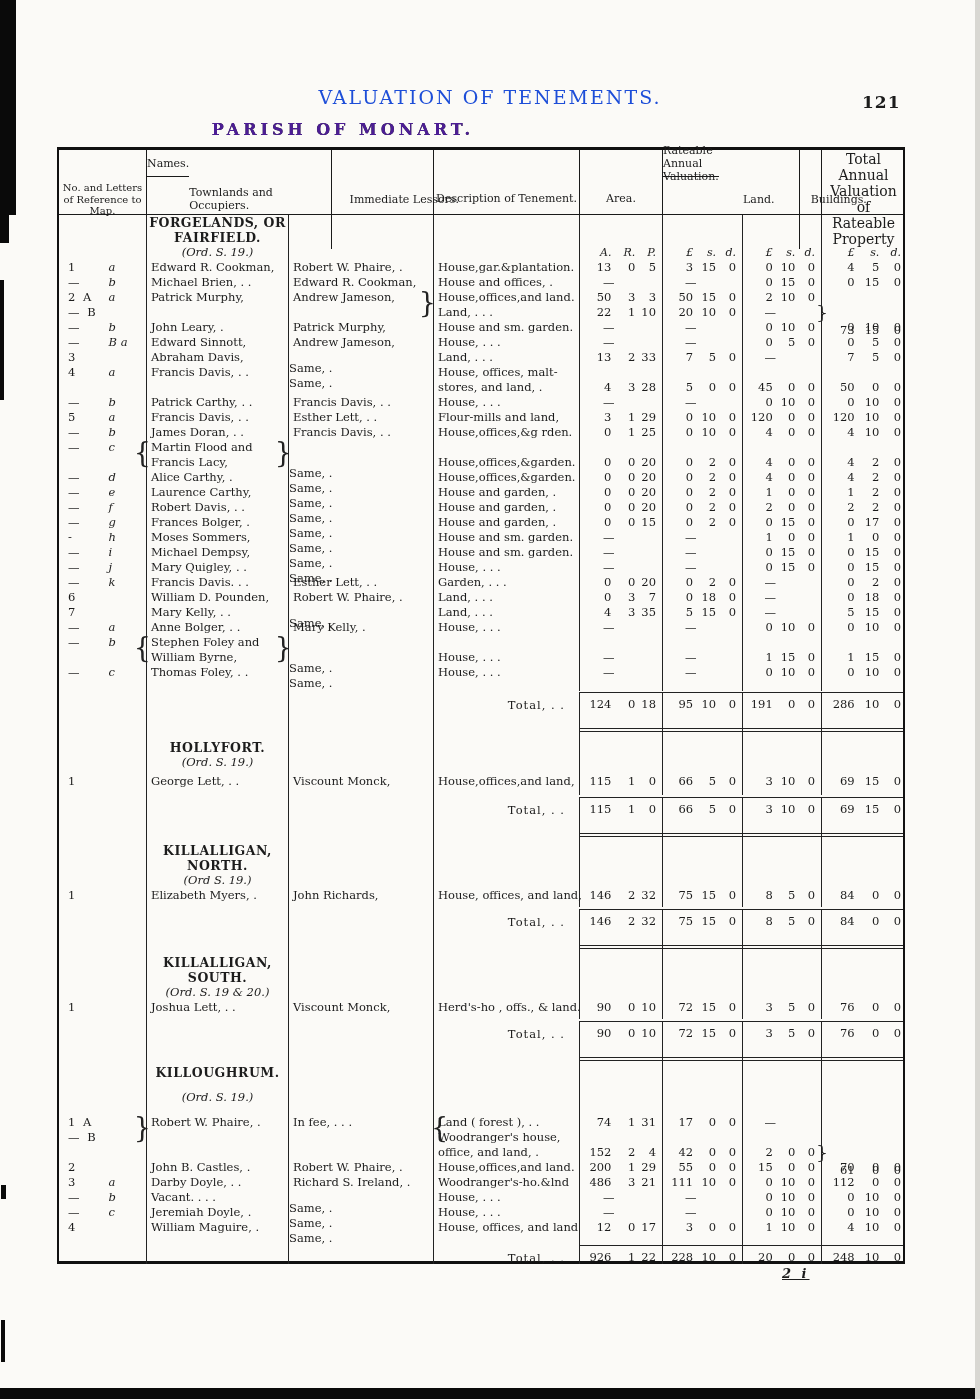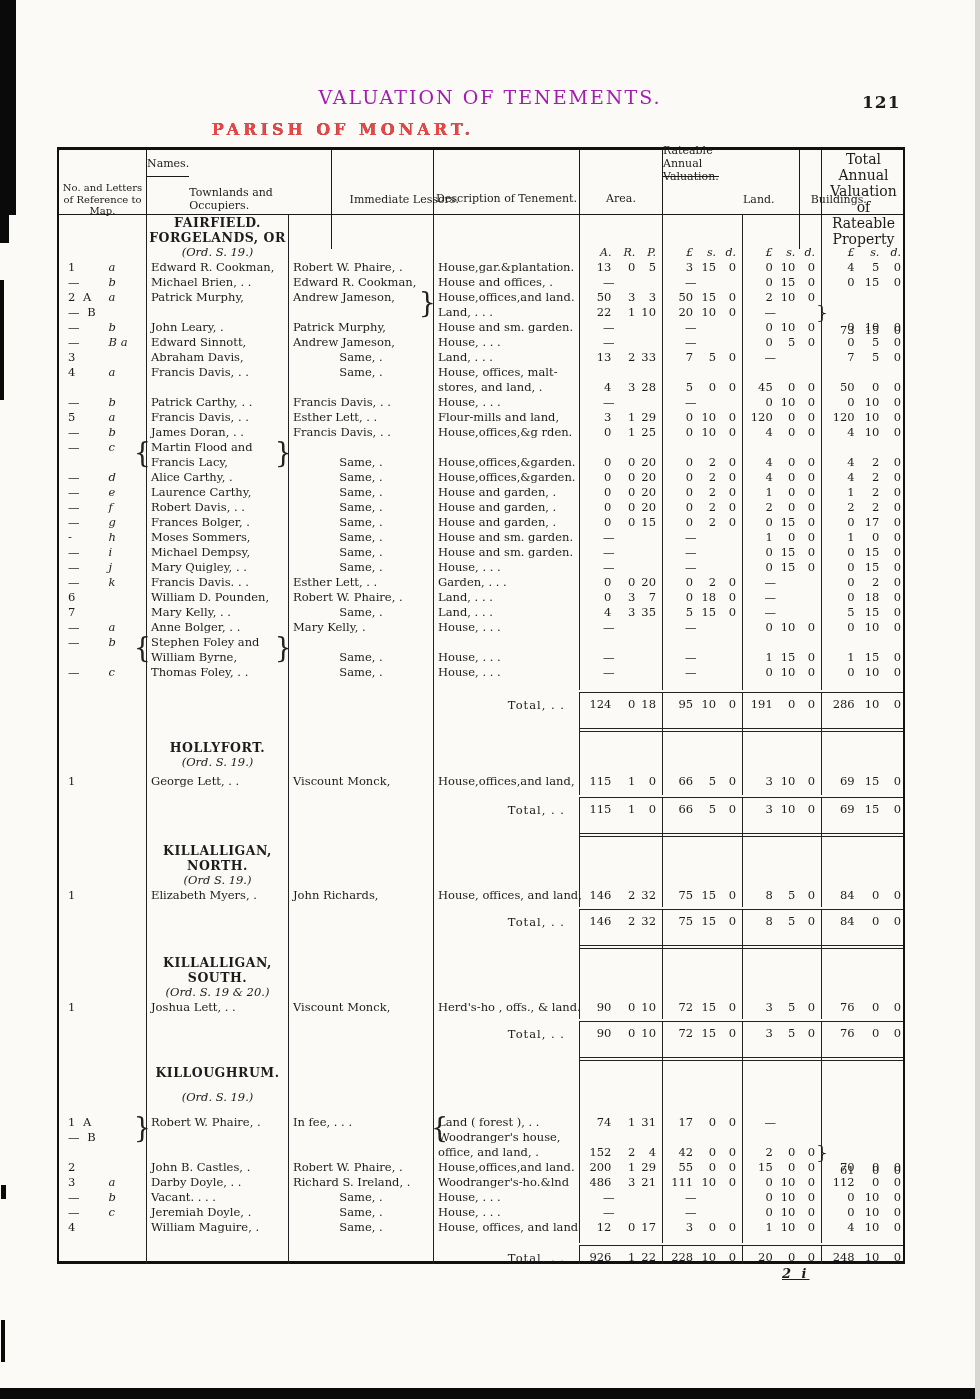--- a/index.html
+++ b/index.html
@@ -3,24 +3,24 @@
 <meta charset="utf-8">
 <style>
   html,body{margin:0;padding:0;}
   .page{position:relative;width:980px;height:1399px;background:#fbfaf7;overflow:hidden;
         font-family:"DejaVu Serif","Liberation Serif",serif;color:#1c1c1c;}
   
   .art{position:absolute;background:#0a0a0a;}
   .edge-strip{position:absolute;right:0;top:0;width:5px;height:100%;background:#d8d7d2;}
   
   .doc-title{position:absolute;top:86px;left:0;width:100%;text-align:center;
-             font-size:19px;letter-spacing:2px;color:#a21caf;}
+             font-size:19px;letter-spacing:2px;color:#1d4ed8;}
   .page-num{position:absolute;top:92px;left:862px;font-size:17px;font-weight:bold;letter-spacing:1px;}
   .doc-subtitle{position:absolute;top:120px;left:0;width:70%;text-align:center;
-                font-size:16px;font-weight:bold;letter-spacing:4px;color:#ef4444;
+                font-size:16px;font-weight:bold;letter-spacing:4px;color:#4c1d95;
                 text-shadow:0 0 .6px #1a1a1a;}
   
   .vtable{position:absolute;left:57px;top:147px;width:848px;height:1117px;
           border:2.5px solid #111;border-top-width:3.5px;border-bottom-width:3.5px;
           box-sizing:border-box;background:#fbfaf7;}
   
   .thead{display:grid;grid-template-columns:87px 287px 146px 83px 159px 84px;
          height:64px;border-bottom:1.5px solid #1a1a1a;font-size:11px;}
   .hc{border-left:1.3px solid #1a1a1a;display:flex;align-items:center;justify-content:center;
       text-align:center;line-height:1.15;padding:1px 2px;box-sizing:border-box;}
@@ -40,21 +40,21 @@
   .tbody{height:1049px;overflow:hidden;font-size:11.5px;}
   .ln-row{display:grid;grid-template-columns:87px 142px 145px 146px 83px 80px 79px 86px;
           height:15px;line-height:15px;}
   .c{border-left:1.3px solid #222;box-sizing:border-box;position:relative;
      white-space:nowrap;overflow:visible;}
   .c.c1{border-left:none;}
   .c.c3{ }
   .ref-no{display:inline-block;padding-left:9px;min-width:34px;letter-spacing:2px;}
   .ref-lt{position:absolute;left:57%;font-style:italic;}
   .occ,.les,.dsc{padding-left:4px;}
-  .les.ctr{text-align:center;padding-left:0;}
+  .les.ctr{padding-left:0;margin-top:11px;}
   .trip{display:flex;width:100%;height:100%;}
   .trip span{display:inline-block;text-align:right;box-sizing:border-box;}
   .trip .n1{width:42%;padding-right:3px;}
   .trip .n2{width:29%;padding-right:3px;}
   .trip .n3{width:29%;padding-right:6px;}
   .dash{display:block;width:70%;text-align:center;}
   .sect{display:block;text-align:center;font-weight:bold;letter-spacing:.5px;font-size:12.5px;}
   .ord{display:block;text-align:center;font-style:italic;font-size:11.5px;}
   .unit{font-style:italic;font-size:11px;}
   .brace{position:absolute;font-size:27px;font-weight:400;top:-2px;line-height:30px;color:#222;z-index:3;}
@@ -106,33 +106,33 @@
           <div class="sub-c">Land.</div>
           <div class="sub-c">Buildings.</div>
         </div>
       </div>
       <div class="hc hc-total">Total Annual Valuation of Rateable Property</div>
     </div>
     <div class="tbody">
         <div class="ln-row">
           <div class="c c1"></div>
           <div class="c c2">
+            <span class="sect">FORGELANDS, OR</span>
+          </div>
+          <div class="c c3"></div>
+          <div class="c c4"></div>
+          <div class="c c5"></div>
+          <div class="c c6"></div>
+          <div class="c c7"></div>
+          <div class="c c8"></div>
+        </div>
+        <div class="ln-row">
+          <div class="c c1"></div>
+          <div class="c c2">
             <span class="sect">FAIRFIELD.</span>
-          </div>
-          <div class="c c3"></div>
-          <div class="c c4"></div>
-          <div class="c c5"></div>
-          <div class="c c6"></div>
-          <div class="c c7"></div>
-          <div class="c c8"></div>
-        </div>
-        <div class="ln-row">
-          <div class="c c1"></div>
-          <div class="c c2">
-            <span class="sect">FORGELANDS, OR</span>
           </div>
           <div class="c c3"></div>
           <div class="c c4"></div>
           <div class="c c5"></div>
           <div class="c c6"></div>
           <div class="c c7"></div>
           <div class="c c8"></div>
         </div>
         <div class="ln-row">
           <div class="c c1"></div>

